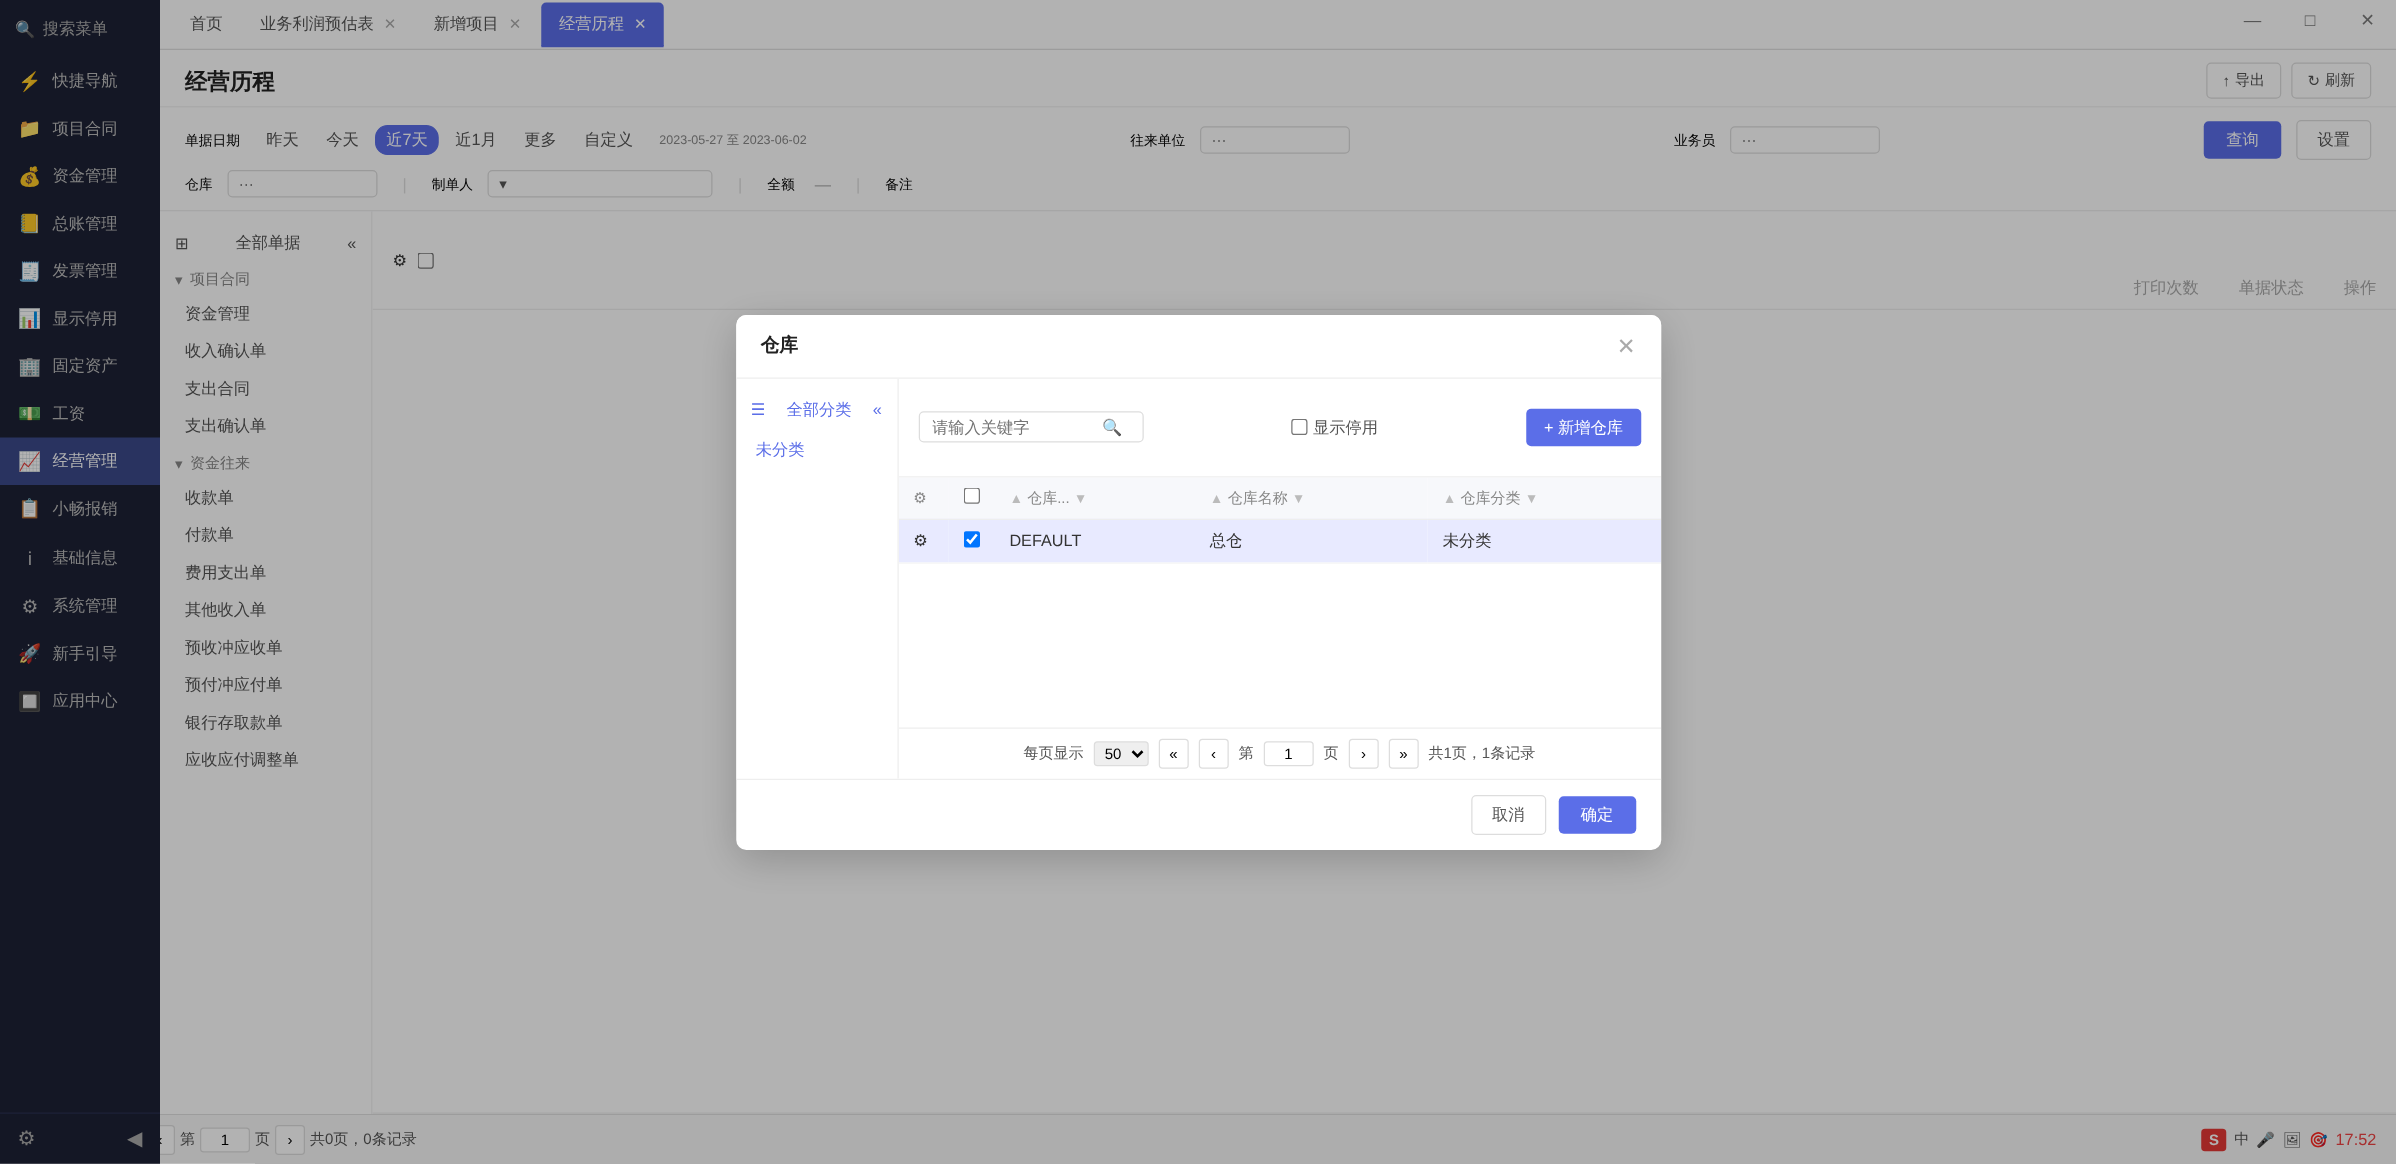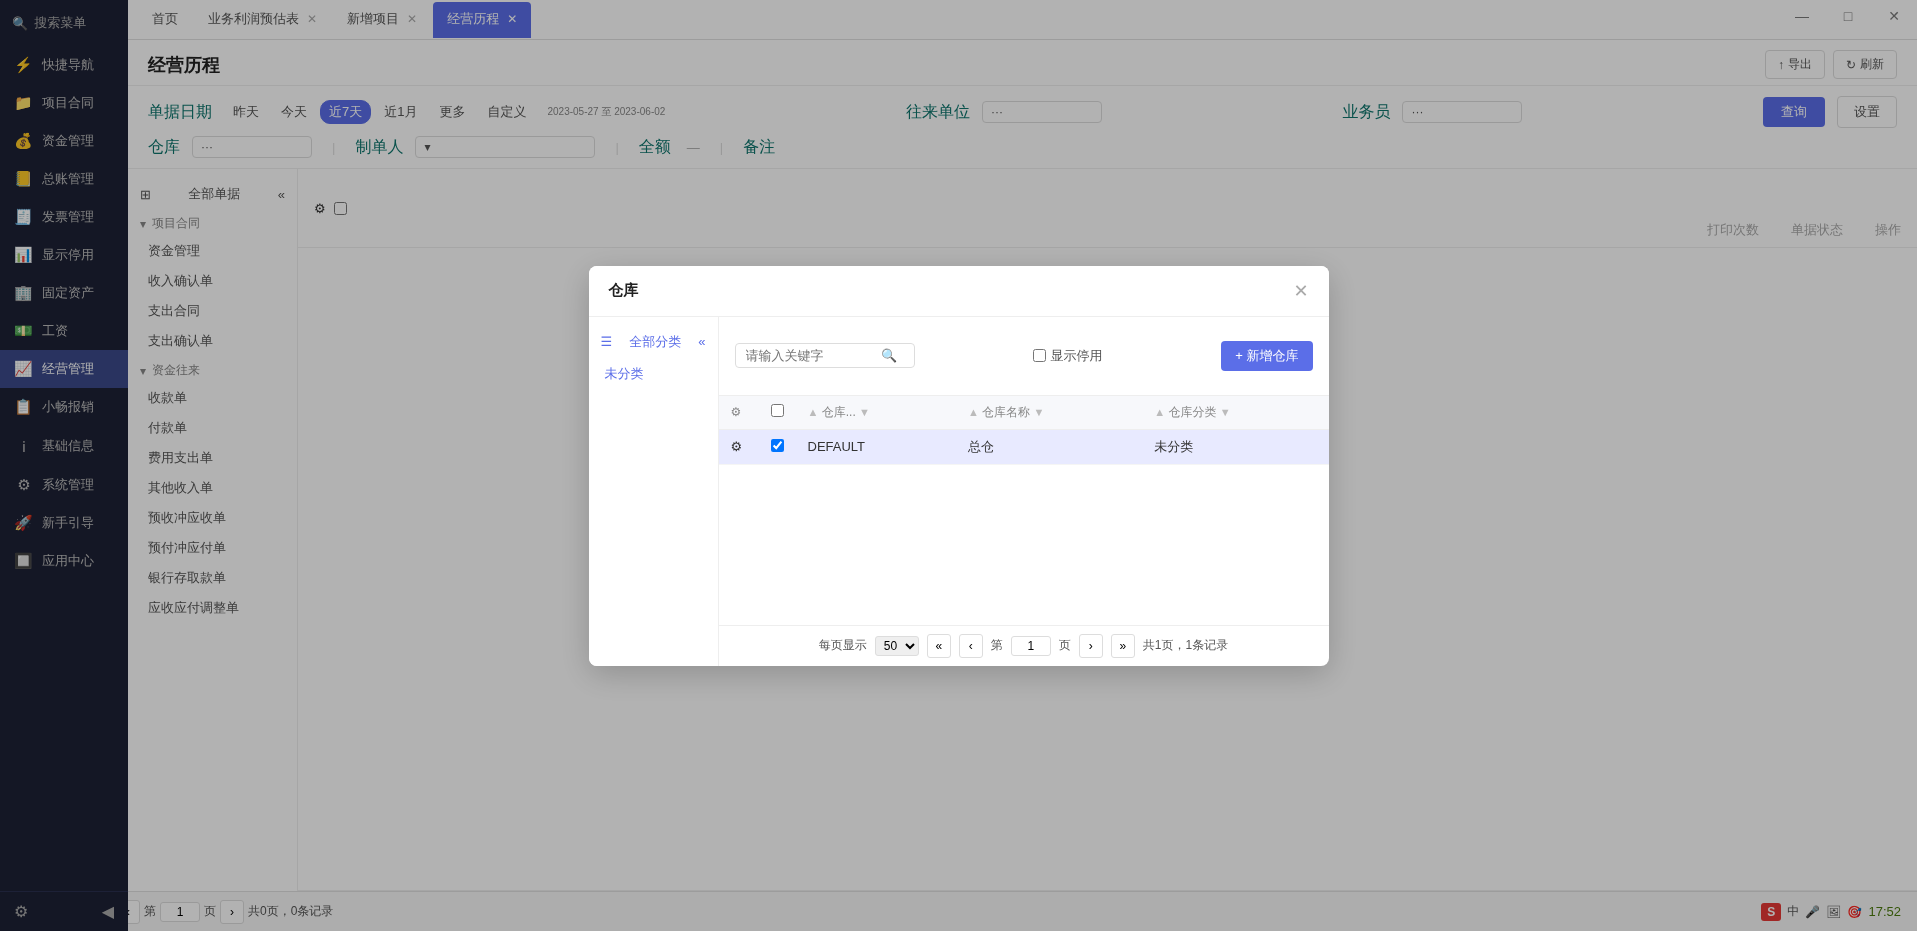--- a/index.html
+++ b/index.html
@@ -58,21 +58,21 @@
       display: flex; align-items: center; gap: 4px; padding: 5px 12px;
       border: 1px solid #ddd; background: #fff; border-radius: 4px; cursor: pointer; font-size: 12px; color: #555;
     }
 
     
     .filter-area {
       background: #fff; padding: 10px 20px; border-bottom: 1px solid #eee;
       display: flex; flex-direction: column; gap: 8px;
     }
     .filter-row { display: flex; align-items: center; gap: 12px; flex-wrap: wrap; }
-    .filter-label { font-size: 16px; color: #0f766e; white-space: nowrap; }
+    .filter-label { font-size: 11px; color: #000000; white-space: nowrap; }
     .filter-btns { display: flex; gap: 4px; }
     .filter-btn {
       padding: 2px 8px; border-radius: 3px; font-size: 13px; cursor: pointer;
       border: 1px solid transparent; color: #555; background: transparent;
     }
     .filter-btn.active { background: #5b6ee8; color: #fff; border-color: #5b6ee8; border-radius: 10px; }
     .filter-date-range { font-size: 10px; color: #888; }
     .filter-select {
       display: flex; align-items: center; gap: 4px; border: 1px solid #ddd;
       border-radius: 4px; padding: 3px 8px; min-width: 120px; cursor: pointer; font-size: 12px; color: #555;
@@ -216,21 +216,21 @@
     
     .taskbar {
       position: fixed; bottom: 0; left: 0; width: 1917px; height: 40px;
       background: #f8f8f8; border-top: 1px solid #e0e0e0;
       display: flex; align-items: center; justify-content: space-between;
       padding: 0 16px; z-index: 5; font-size: 12px; color: #555;
     }
     .taskbar-right { display: flex; align-items: center; gap: 10px; }
     .taskbar-page { display: flex; align-items: center; gap: 4px; }
     .taskbar-icons { display: flex; align-items: center; gap: 6px; }
-    .taskbar-time { font-size: 13px; color: #4d7c0f; }
+    .taskbar-time { font-size: 13px; color: #ef4444; }
 
     
     ::-webkit-scrollbar { width: 6px; height: 6px; }
     ::-webkit-scrollbar-track { background: #f1f1f1; }
     ::-webkit-scrollbar-thumb { background: #ccc; border-radius: 3px; }
 
     .text-muted { color: #aaa; margin-top: 44px; }
 
     .window-controls {
       position: fixed; top: 0; right: 0; display: flex; align-items: center; gap: 0; z-index: 200;
@@ -594,14 +594,18 @@
           <span>第</span>
           <input class="page-input" type="text" value="1" style="">
           <span>页</span>
           <button class="page-btn">›</button>
           <button class="page-btn">»</button>
           <span>共1页，1条记录</span>
         </div>
       </div>
     </div>
 
+    <div class="dialog-actions">
+      <button class="btn-default">取消</button>
+      <button class="btn-primary">确定</button>
+    </div>
   </div>
 </div>
 
 </body></html>

